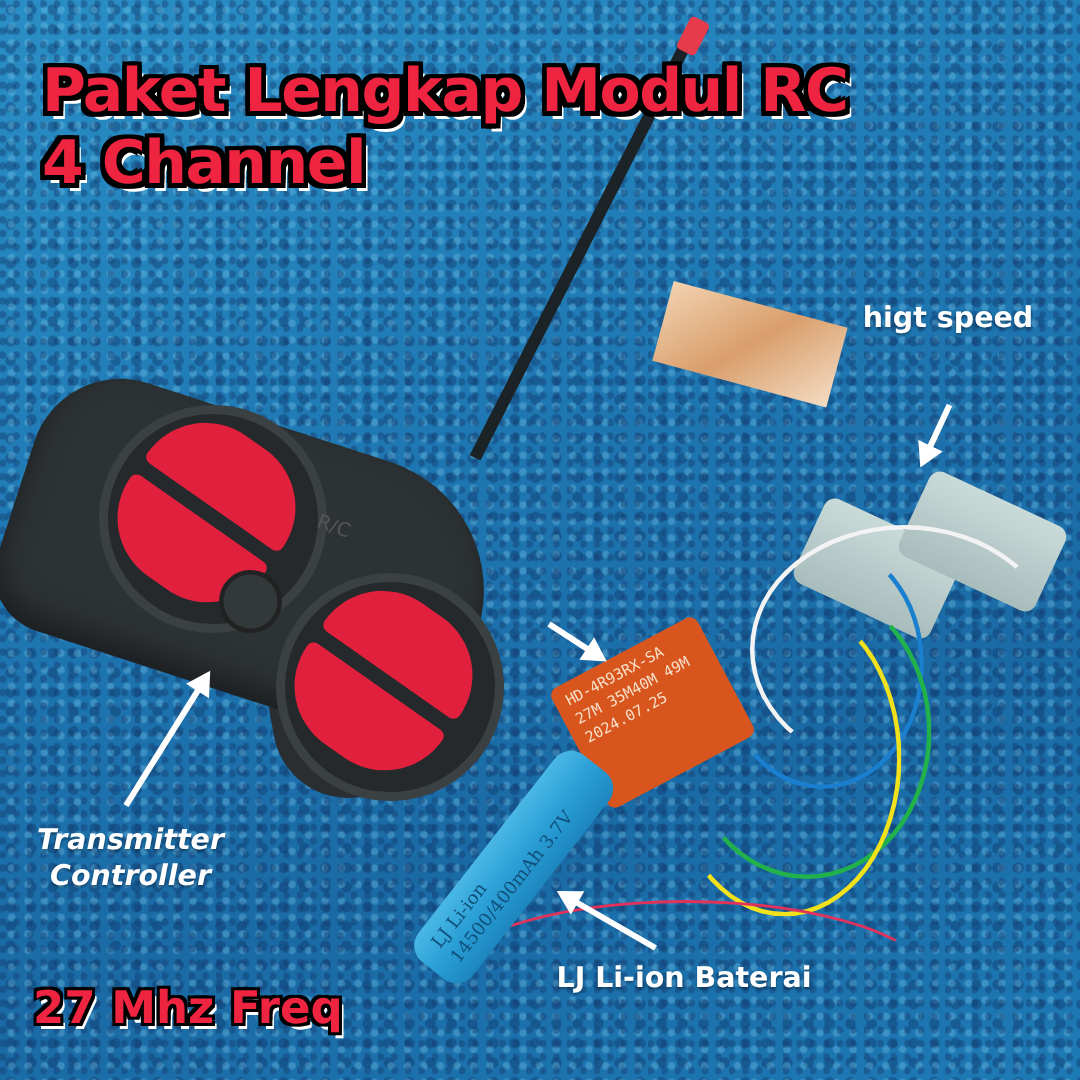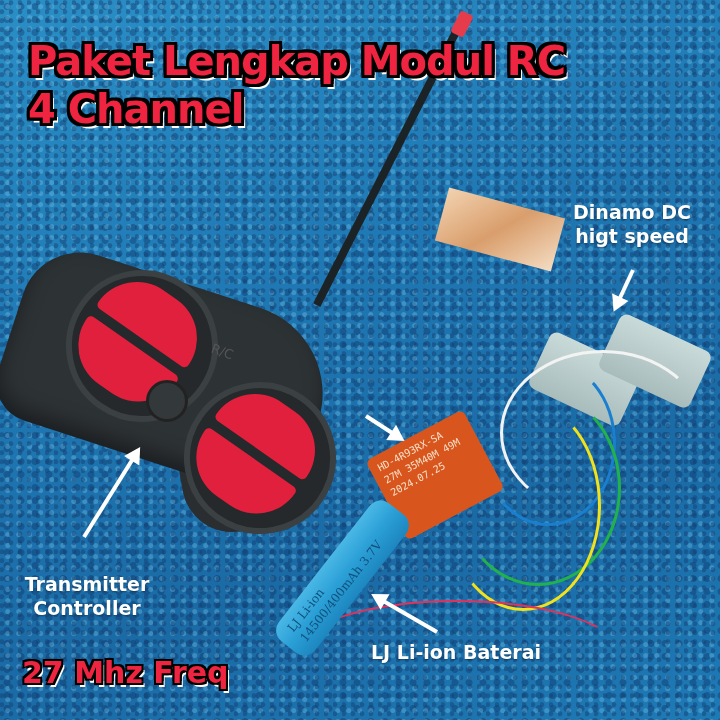--- a/index.html
+++ b/index.html
@@ -85,30 +85,29 @@
 
   <div class="battery">
     <div>LJ Li-ion</div>
     <div>14500/400mAh 3.7V</div>
   </div>
 
   <div class="title-line t1">Paket Lengkap Modul RC</div>
   <div class="title-line t2">4 Channel</div>
 
   <div class="label" style="left:562px;top:200px;width:140px;">
-    <div>Dinamo DC</div>
     <div>higt speed</div>
   </div>
   <div class="arrow" style="left:633px;top:268px;width:40px;transform:rotate(115deg);"></div>
 
   <div class="label" style="left:328px;top:352px;width:110px;">
   </div>
   <div class="arrow" style="left:366px;top:414px;width:40px;transform:rotate(33deg);"></div>
 
-  <div class="label" style="left:12px;top:572px;width:150px;">
+  <div class="label" style="left:12px;top:548px;width:150px;font-style:italic;">
     <div>Transmitter</div>
     <div>Controller</div>
   </div>
   <div class="arrow" style="left:84px;top:535px;width:100px;transform:rotate(-58deg);"></div>
 
   <div class="label" style="left:366px;top:640px;width:180px;">LJ Li-ion Baterai</div>
   <div class="arrow" style="left:437px;top:630px;width:70px;transform:rotate(-150deg);"></div>
 
   <div class="freq">27 Mhz Freq</div>
 </div>

